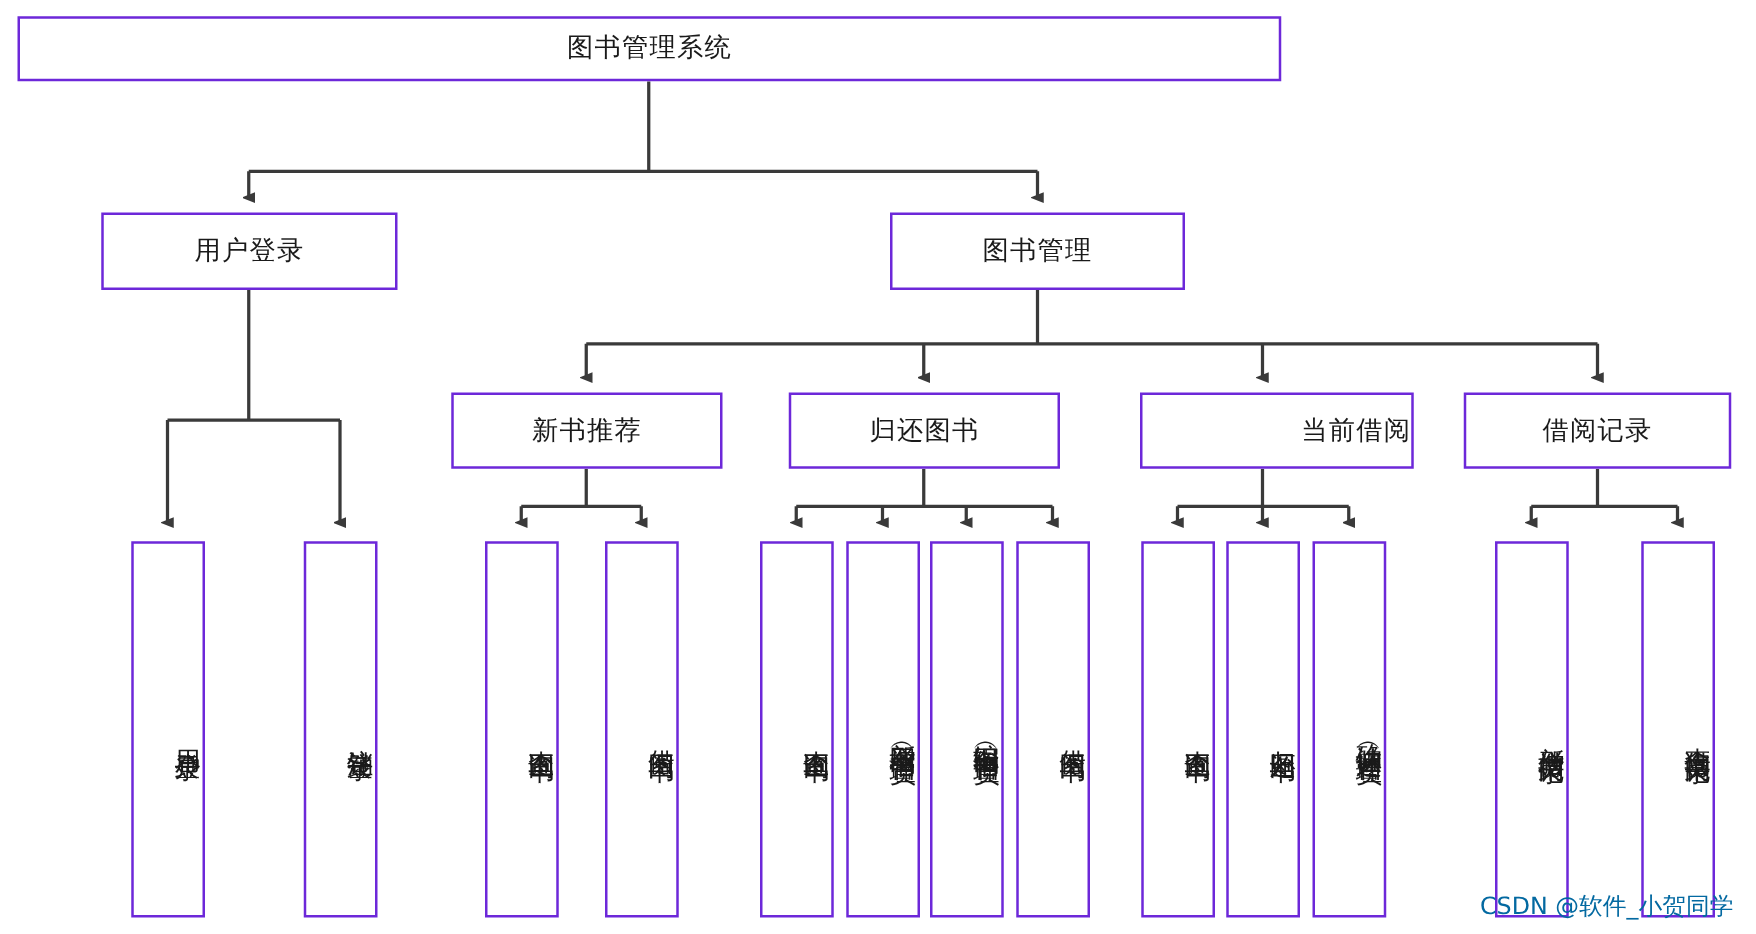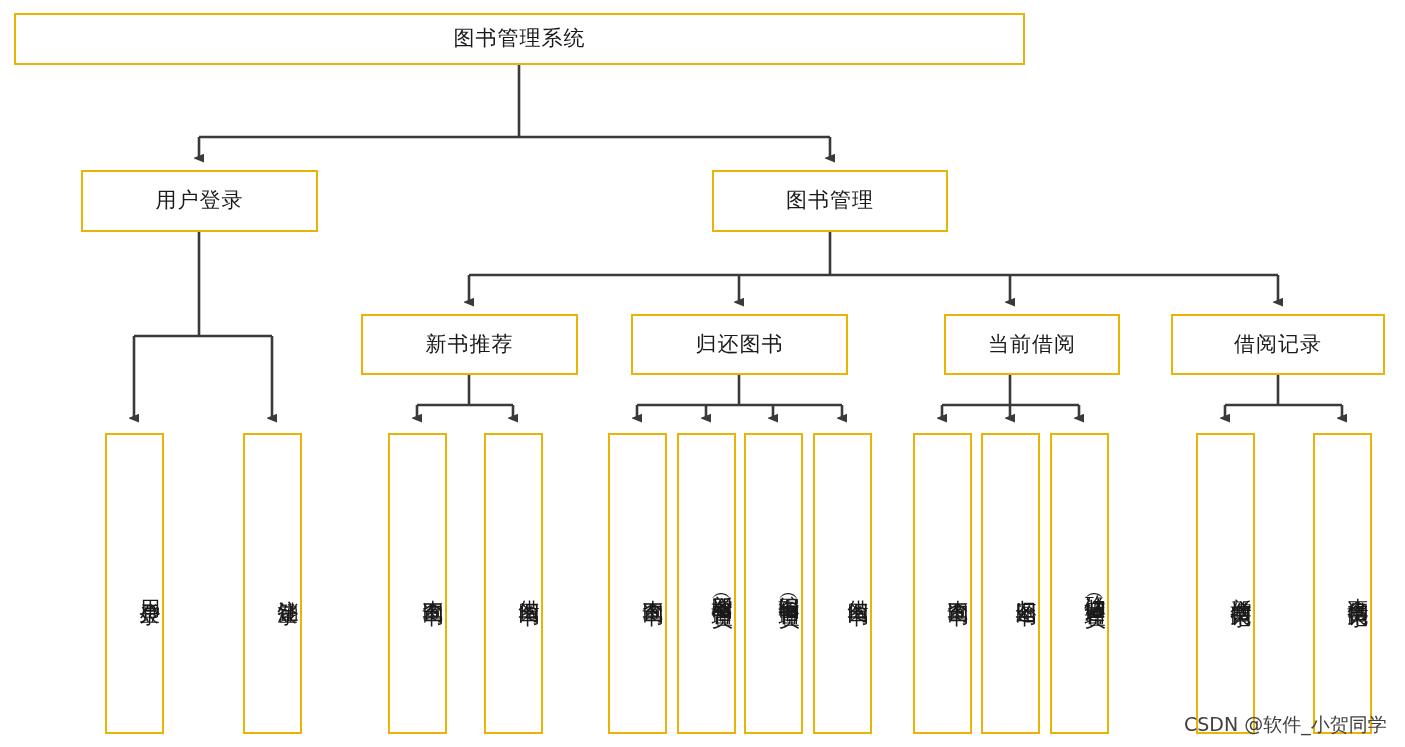--- a/index.html
+++ b/index.html
@@ -19,21 +19,21 @@
     position: absolute;
     left: 0;
     top: 0;
     width: 1405px;
     height: 747px;
     pointer-events: none;
   }
   .node {
     position: absolute;
     box-sizing: border-box;
-    border: 2px solid #eab308;
+    border: 2px solid #6d28d9;
     background: #ffffff;
     display: flex;
     align-items: center;
     justify-content: center;
     color: #1a1a1a;
   }
   .node.horizontal {
     font-size: 21px;
     letter-spacing: 1px;
     line-height: 1.2;
@@ -52,21 +52,21 @@
     writing-mode: vertical-rl;
     text-orientation: upright;
     display: block;
     text-align: left;
   }
   .watermark {
     position: absolute;
     left: 1184px;
     top: 712px;
     font-size: 19px;
-    color: #404040;
+    color: #0369a1;
     white-space: nowrap;
     font-family: "DejaVu Sans", "Liberation Sans", sans-serif;
   }
 </style>
 </head>
 <body>
 
 <div id="canvas">
 
   <svg id="wires" viewBox="0 0 1405 747">
@@ -129,21 +129,21 @@
   <div class="node horizontal" style="left:712px; top:170px; width:236px; height:62px;justify-content:center;">
     <span>图书管理</span>
   </div>
 
   <div class="node horizontal" style="left:361px; top:314px; width:217px; height:61px;">
     <span>新书推荐</span>
   </div>
   <div class="node horizontal" style="left:631px; top:314px; width:217px; height:61px;">
     <span>归还图书</span>
   </div>
-  <div class="node horizontal" style="left:944px; top:314px; width:176px; height:61px;">
+  <div class="node horizontal" style="left:912px; top:314px; width:219px; height:61px;justify-content:flex-end;">
     <span>当前借阅</span>
   </div>
   <div class="node horizontal" style="left:1171px; top:314px; width:214px; height:61px;">
     <span>借阅记录</span>
   </div>
 
   <div class="node vertical" style="left:105px; top:433px; width:59px; height:301px;">
     <span class="vlabel">用户登录</span>
   </div>
   <div class="node vertical" style="left:243px; top:433px; width:59px; height:301px;">

